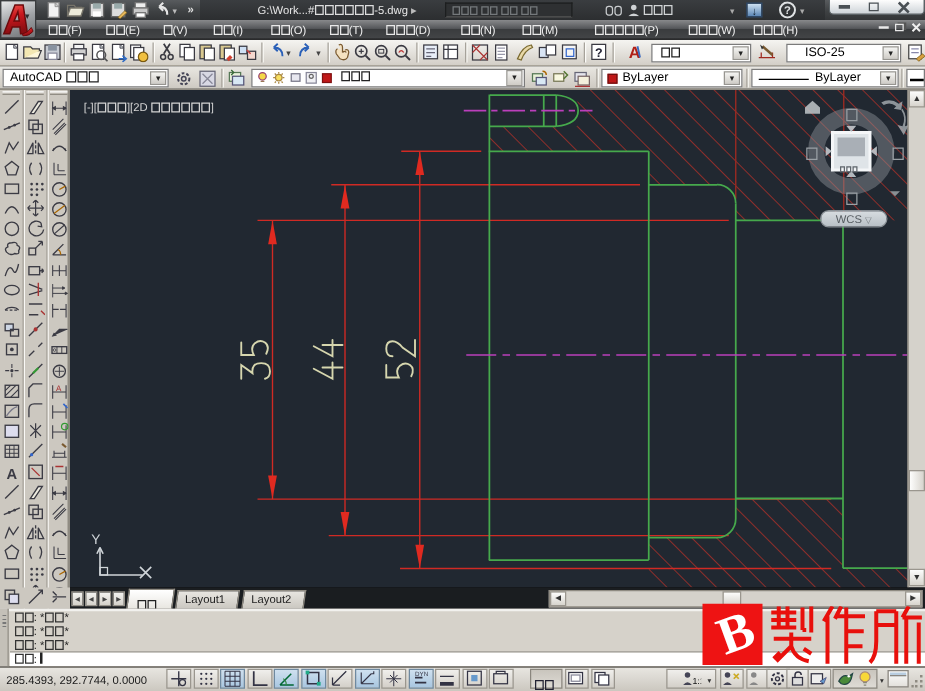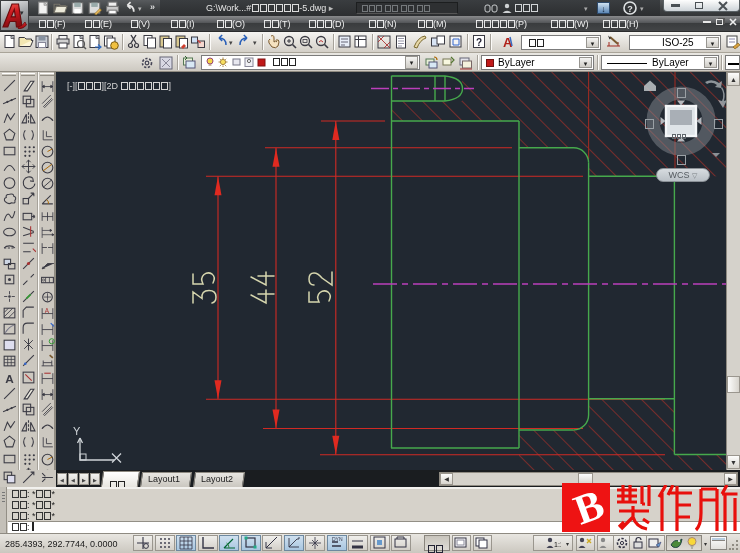--- a/index.html
+++ b/index.html
@@ -228,29 +228,33 @@
 <div class="combo" style="left:521px;top:35px;width:80px;height:15px;">
       <span style="position:absolute;left:6px;top:1px;" class="sm"><i class="tf" style="border-color:#222"></i><i class="tf" style="border-color:#222"></i></span>
       <span class="ar">▾</span>
     </div>
 <svg class="abs" style="left:606px;top:34px;" width="16" height="16" viewBox="0 0 16 16">
       <path d="M1,12 h13 M3,12 v-4 M12,12 v-4" stroke="#a02a20" fill="none"></path>
       <path d="M4,3 L12,10" stroke="#7a5a30" stroke-width="2"></path>
       <path d="M2,1.5 l3,2.5 -1.5,1.5 z" fill="#333"></path>
     </svg>
 <div class="combo" style="left:629px;top:35px;width:92px;height:15px;">
-      <span style="position:absolute;left:32px;top:1px;font-size:10px;">ISO-25</span>
+      <span style="position:absolute;left:14px;top:1px;font-size:10px;">ISO-25</span>
       <span class="ar">▾</span>
     </div>
 <svg class="abs" style="left:726px;top:34px;" width="16" height="16" viewBox="0 0 16 16">
       <rect x="1" y="2" width="10" height="11" fill="#fff" stroke="#444"></rect>
       <path d="M3,5 h6 M3,8 h6" stroke="#88a"></path>
       <path d="M7,13 l5,-4 2,2 -5,4 z" fill="#d8a040" stroke="#7a5a10" stroke-width="0.6"></path>
     </svg>
 <div class="abs" style="left:0;top:53px;width:740px;height:19px;background:linear-gradient(#e9e7e2,#cdc9c1);border-bottom:1px solid #8f8b82;"></div>
+<div class="combo" style="left:2px;top:55px;width:133px;height:15px;">
+      <span style="position:absolute;left:5px;top:1px;font-size:10px;">AutoCAD <i class="tf" style="border-color:#222"></i><i class="tf" style="border-color:#222"></i><i class="tf" style="border-color:#222"></i></span>
+      <span class="ar">▾</span>
+    </div>
 <svg class="abs" style="left:139px;top:55px;" width="16" height="16" viewBox="0 0 16 16">
       <circle cx="8" cy="8" r="4.5" fill="none" stroke="#445" stroke-width="1.6" stroke-dasharray="2.2 1.6"></circle>
       <circle cx="8" cy="8" r="1.8" fill="none" stroke="#445" stroke-width="1.2"></circle>
     </svg>
 <svg class="abs" style="left:158px;top:55px;" width="16" height="16" viewBox="0 0 16 16">
       <rect x="2" y="2" width="12" height="12" fill="#d8d8e4" stroke="#667"></rect>
       <path d="M4,4 l8,8 M12,4 l-8,8" stroke="#889"></path>
     </svg>
 <div class="abs" style="left:177px;top:55px;width:2px;height:15px;border-left:1px solid #a6a29a;border-right:1px solid #fcfbf8;"></div>
 <svg class="abs" style="left:182px;top:55px;" width="16" height="16" viewBox="0 0 16 16">

